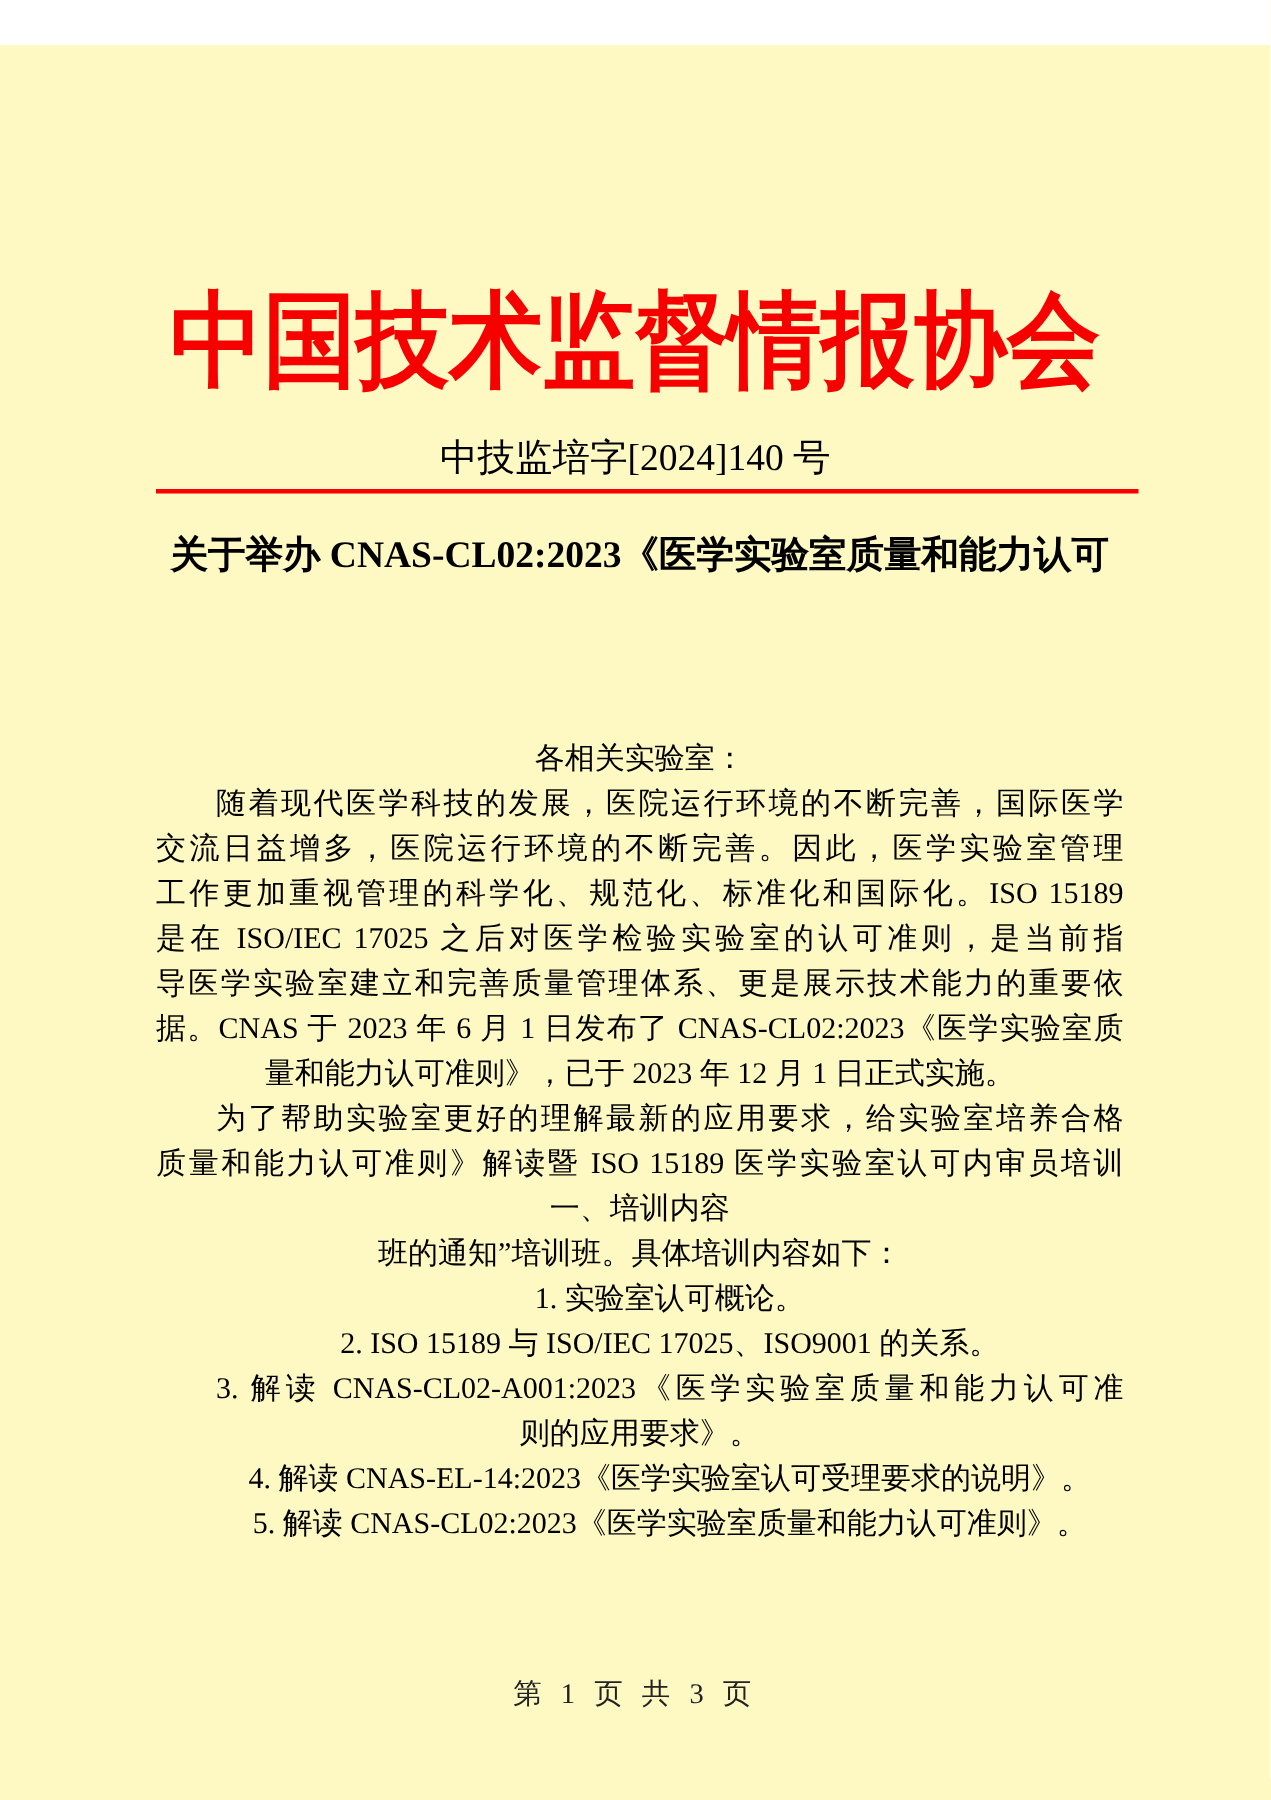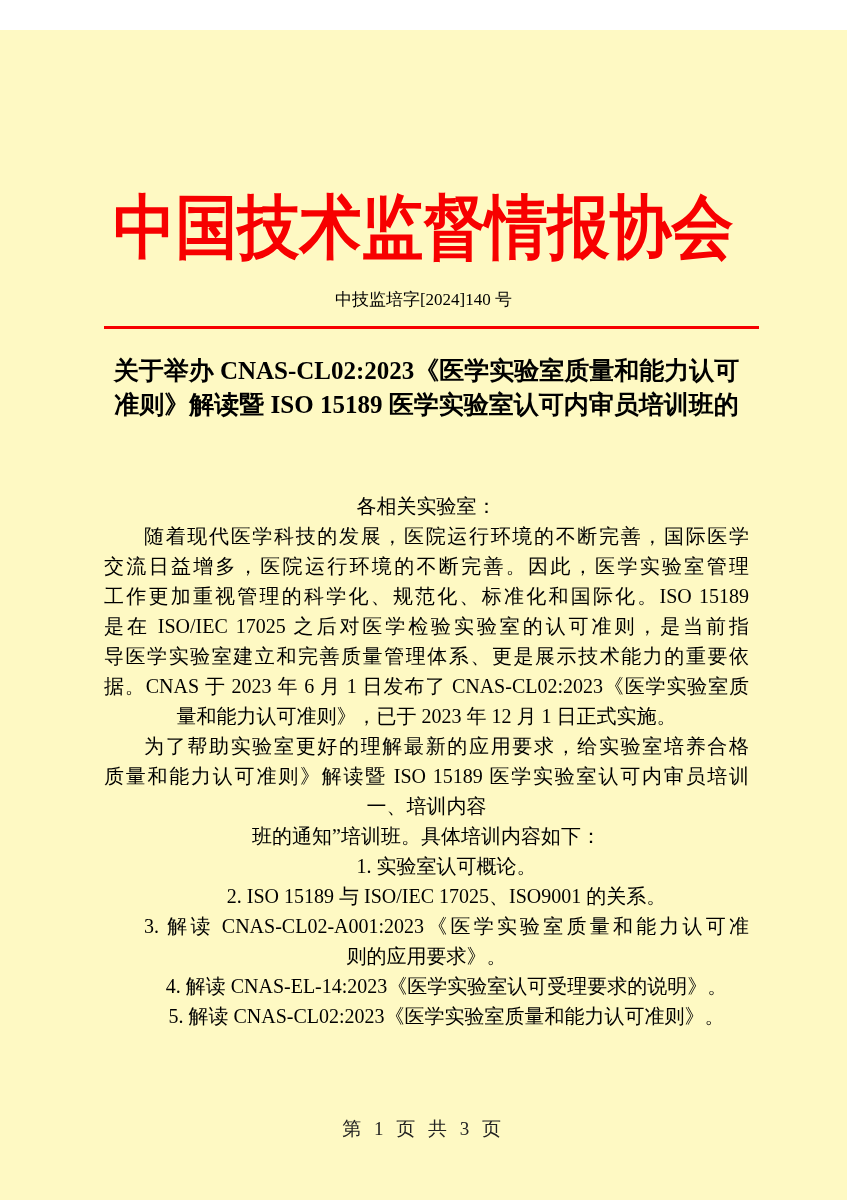--- a/index.html
+++ b/index.html
@@ -31,21 +31,21 @@
     transform: scaleY(1.12);
     transform-origin: center top;
     letter-spacing: 0px;
   }
   .doc-number {
     position: absolute;
     top: 258px;
     left: 0;
     width: 100%;
     text-align: center;
-    font-size: 17px;
+    font-size: 25px;
     color: #000000;
     white-space: nowrap;
   }
   .red-rule {
     position: absolute;
     top: 296px;
     left: 104px;
     width: 655px;
     height: 3px;
     background: var(--brand-red, #f70000);
@@ -100,21 +100,20 @@
 <body>
 
 <div class="page">
 
   <div class="org-name">中国技术监督情报协会</div>
   <div class="doc-number">中技监培字[2024]140 号</div>
   <div class="red-rule"></div>
 
   <h1 class="title">
     <div class="title-line">关于举办 CNAS-CL02:2023《医学实验室质量和能力认可</div>
-    <div class="title-line">准则》解读暨 ISO 15189 医学实验室认可内审员培训班的</div>
   </h1>
 
   <div class="content">
     <div class="line lline">各相关实验室：</div>
 
     <div class="line jline indent">随着现代医学科技的发展，医院运行环境的不断完善，国际医学</div>
     <div class="line jline">交流日益增多，医院运行环境的不断完善。因此，医学实验室管理</div>
     <div class="line jline">工作更加重视管理的科学化、规范化、标准化和国际化。ISO 15189</div>
     <div class="line jline">是在 ISO/IEC 17025 之后对医学检验实验室的认可准则，是当前指</div>
     <div class="line jline">导医学实验室建立和完善质量管理体系、更是展示技术能力的重要依</div>

